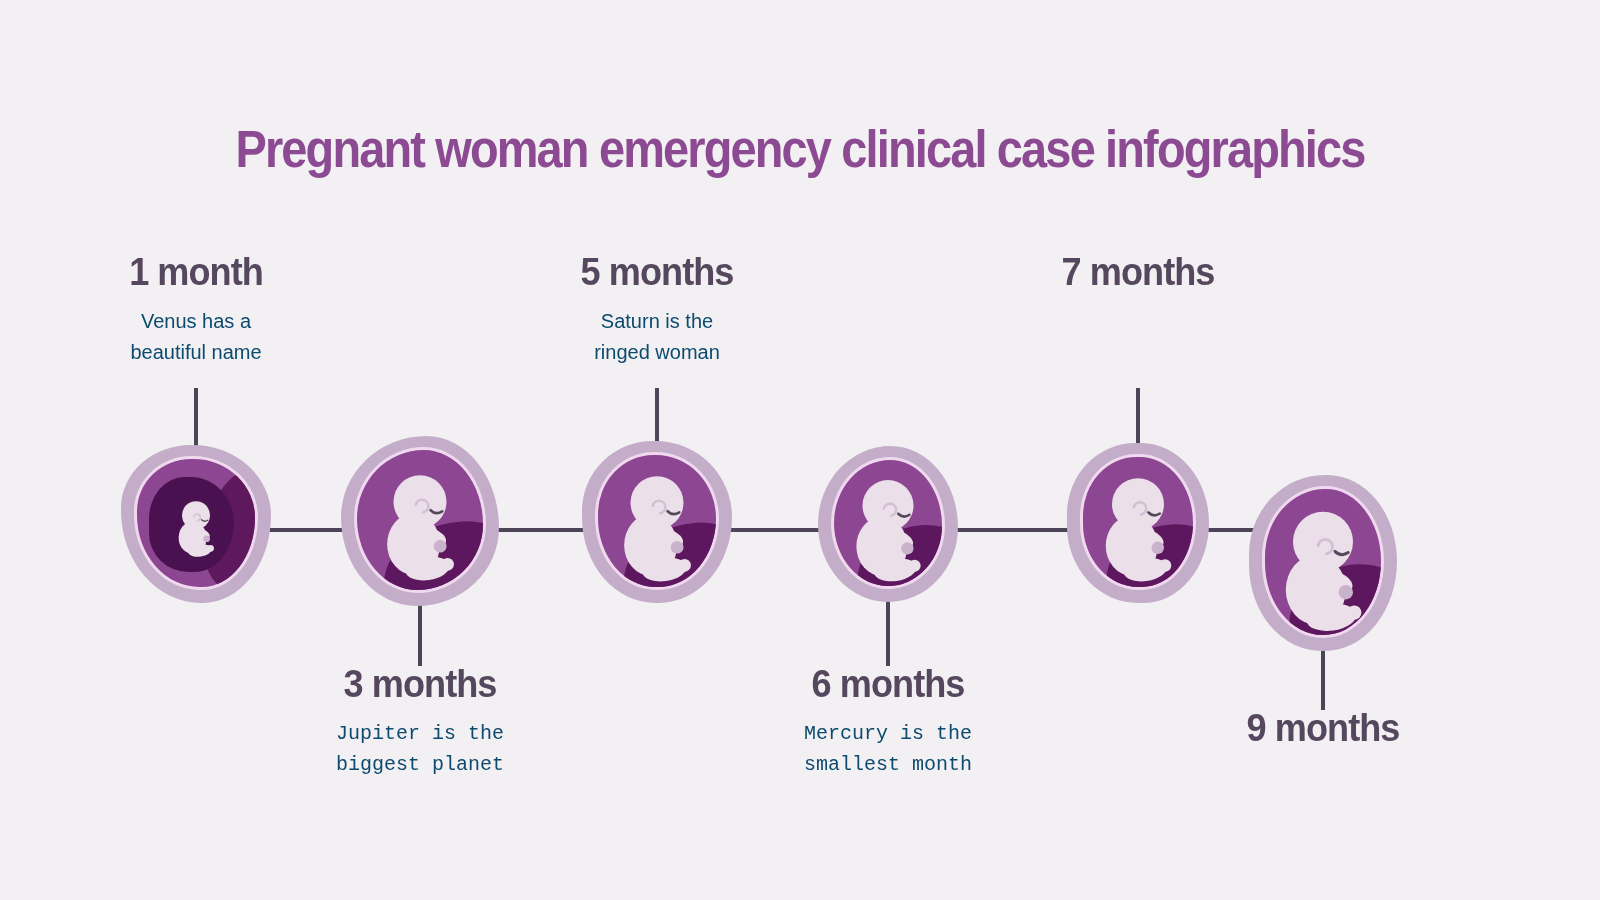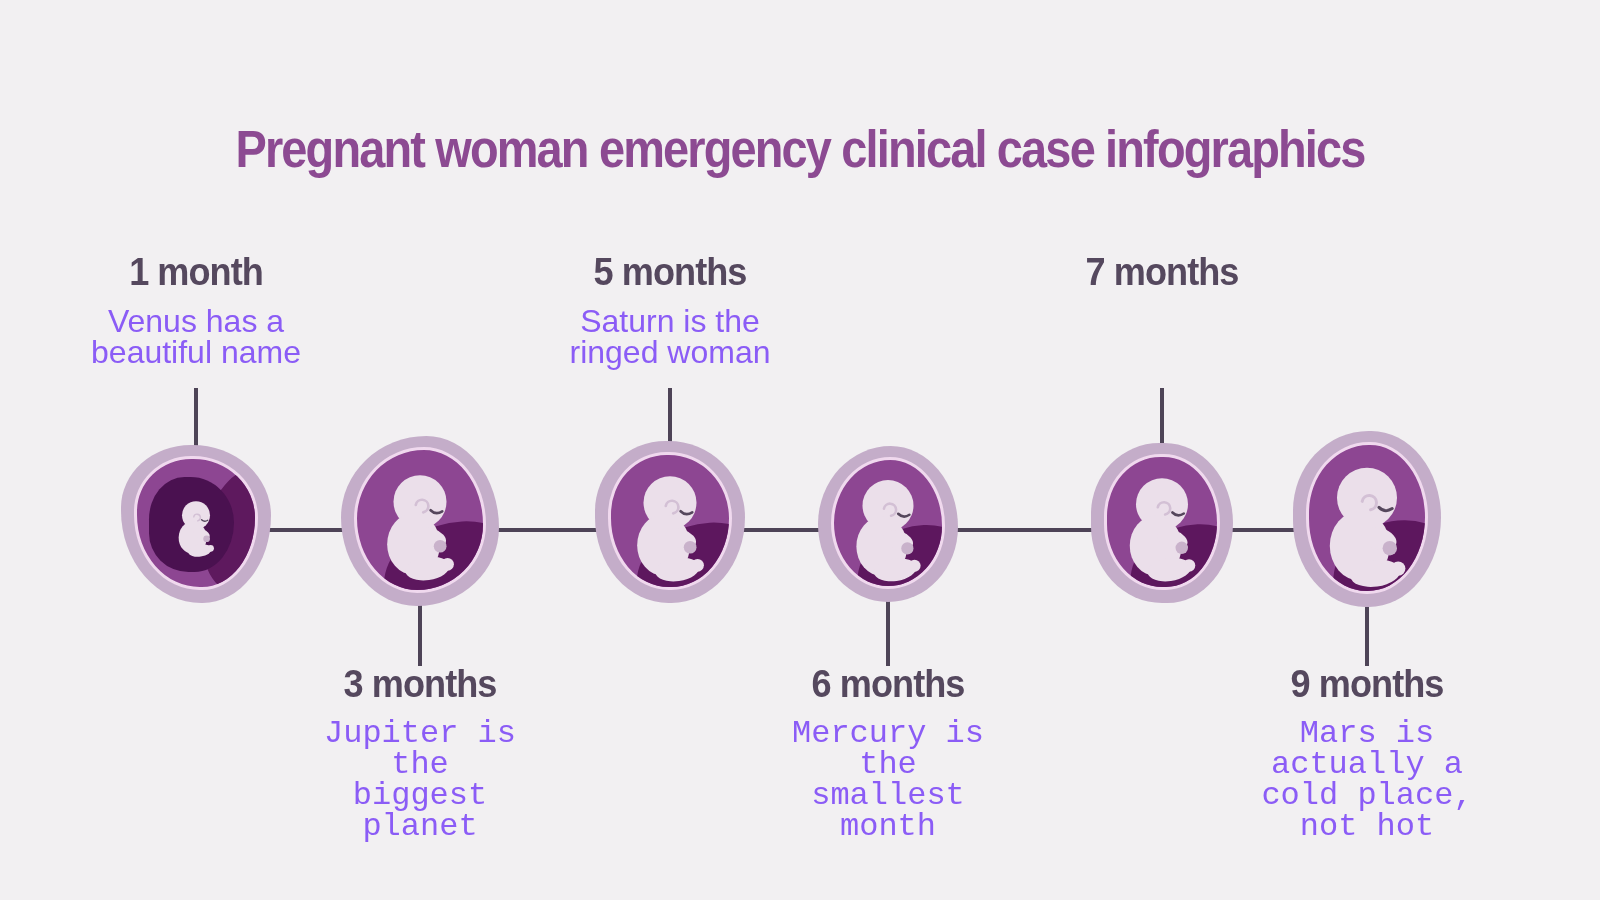--- a/index.html
+++ b/index.html
@@ -41,46 +41,46 @@
 
   
   .stage {
     position: absolute;
     top: 0;
     height: 788px;
     width: 240px;
   }
   .stage-1 { left: 76px; }
   .stage-2 { left: 300px; }
-  .stage-3 { left: 550px; }
+  .stage-3 { left: 537px; }
   .stage-4 { left: 768px; }
-  .stage-5 { left: 1042px; }
-  .stage-6 { left: 1247px; }
+  .stage-5 { left: 1018px; }
+  .stage-6 { left: 1203px; margin-top: 44px; }
 
   .month {
     position: absolute;
     left: 0;
     width: 240px;
     text-align: center;
     font-size: 38px;
     line-height: 44px;
     font-weight: 700;
     letter-spacing: -1px;
     color: #55485e;
     transform: scaleX(0.95);
     z-index: 3;
   }
   .desc {
     position: absolute;
     left: 0;
     width: 240px;
     text-align: center;
-    font-size: 32px;
+    font-size: 20px;
     line-height: 31px;
-    color: #8b5cf6;
+    color: #0c4a6e;
     white-space: pre-line;
     z-index: 3;
   }
   .stage.top .month { top: 250px; }
   .stage.top .desc  { top: 306px; }
   .stage.bottom .month { top: 662px; }
   .stage.bottom .desc  { top: 718px; font-family: Liberation Mono, monospace; }
 
   .connector {
     position: absolute;
@@ -297,22 +297,20 @@
         </g>
         <circle cx="69" cy="76" r="6" fill="#c9b2cb"></circle>
         <path d="M60 42 q5 5 11 1" stroke="#55475c" stroke-width="2.5" fill="none" stroke-linecap="round"></path>
         <path d="M46 37 a6 6 0 1 1 7 7" stroke="#d3c0d5" stroke-width="2.5" fill="none" stroke-linecap="round"></path>
       </svg>
     </div>
   </div>
 
   <div class="stage stage-6 bottom">
     <div class="month">9 months</div>
-    <div class="desc">Mars is actually a
-cold place, not hot</div>
     <div class="connector"></div>
     <div class="womb womb-s6">
       <div class="womb-outer"></div>
       <div class="womb-inner">
         <div class="dark"></div>
       </div>
       <svg class="fetus" viewBox="0 0 100 110">
         <g fill="#ebdfea">
           <circle cx="50" cy="34" r="25"></circle>
           <ellipse cx="44" cy="74" rx="25" ry="29"></ellipse>

